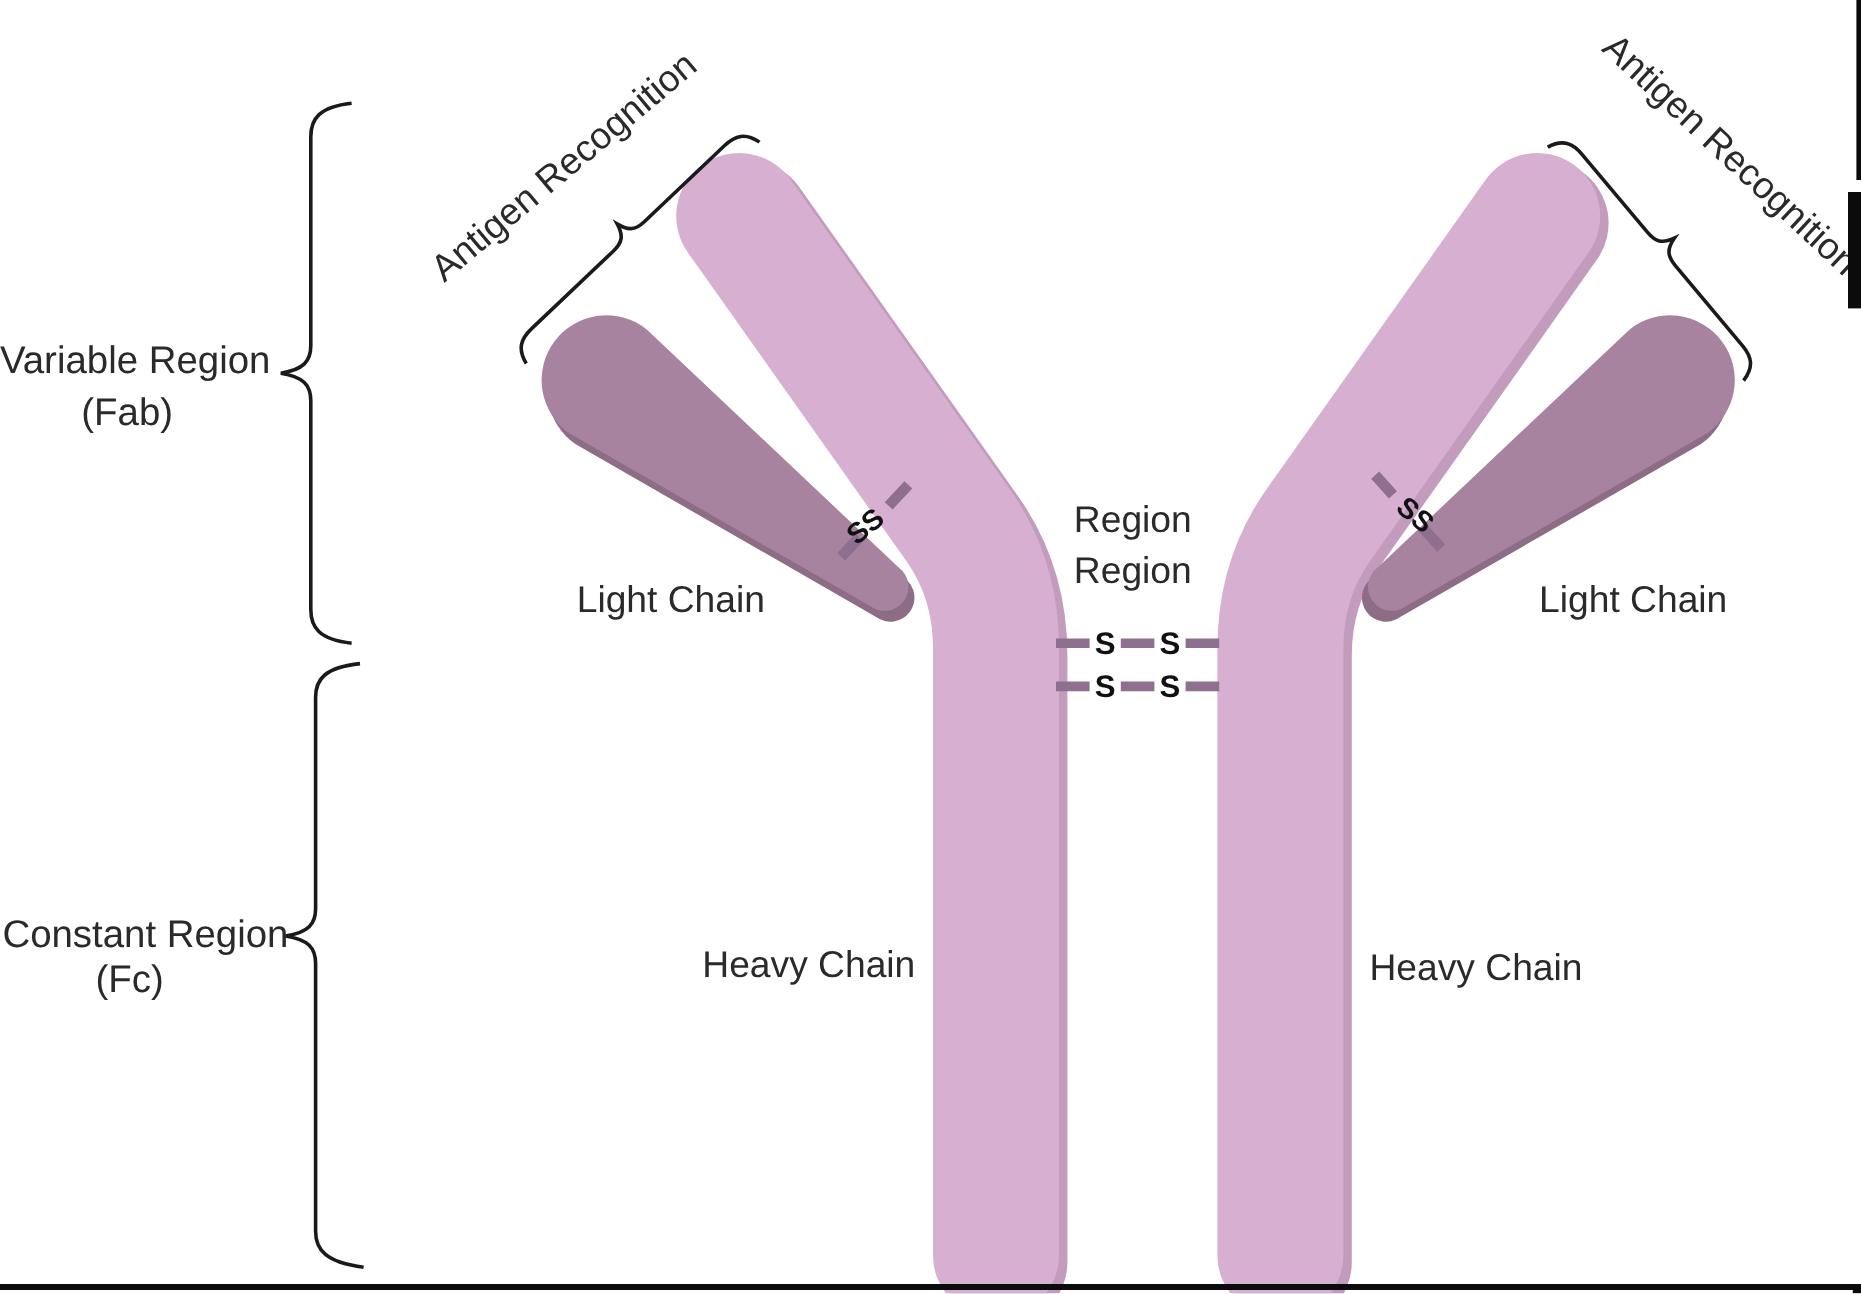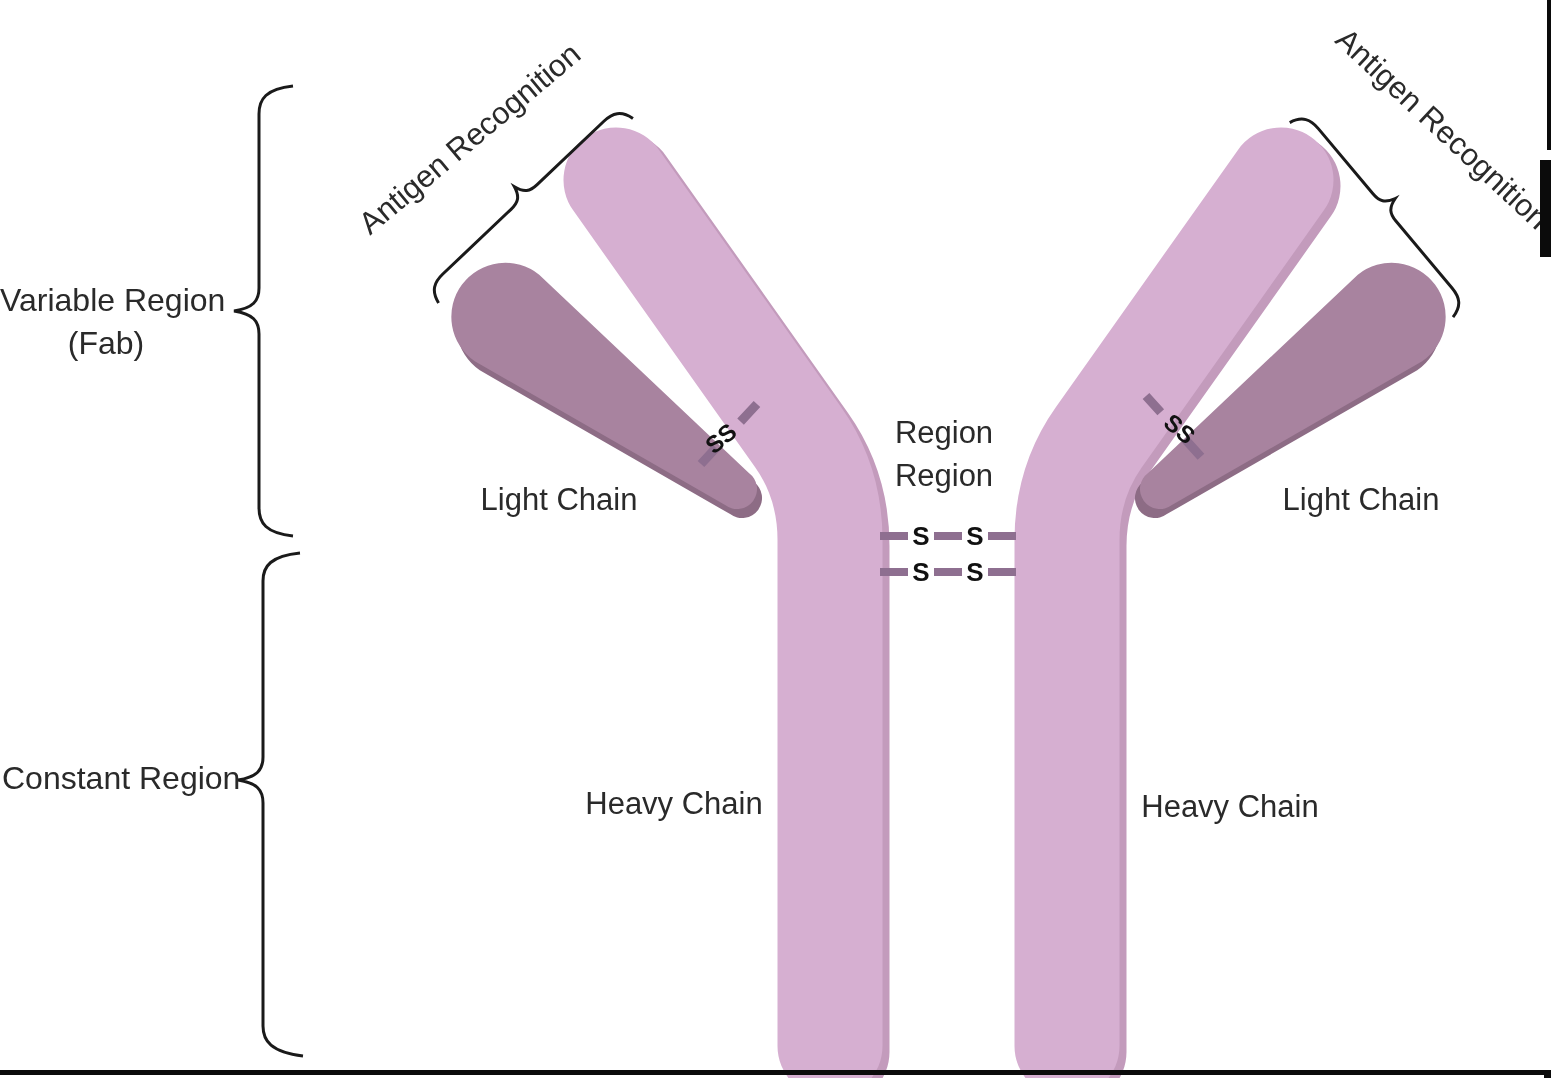--- a/index.html
+++ b/index.html
@@ -71,20 +71,21 @@
     <g transform="translate(1307,112) rotate(-40)">
       <path d="M -20 -3 C -6 0, -2 8, -2 20 L -2 105 C -2 115, 1 120, 12 123
                C 1 126, -2 131, -2 141 L -2 228 C -2 240, -6 248, -20 251" fill="none" stroke-width="3" stroke="#1a1a1a"></path>
     </g>
   </svg>
 
   <div class="lbl" style="left:0px;  top:283px; width:212px;">Variable Region</div>
   <div class="lbl" style="left:2px;  top:761px; width:212px;">Constant Region</div>
 
   <div class="lbl" style="left:0px;  top:326px; width:212px;">(Fab)</div>
+  <div class="lbl" style="left:2px;  top:799px; width:212px;">(Fc)</div>
 
   <div class="lbl rot-left" style="left:320px; top:122px; width:300px; font-size:31px;">Antigen Recognition</div>
   <div class="lbl rot-right" style="left:1292px; top:112px; width:300px; font-size:31px;">Antigen Recognition</div>
 
   <div class="lbl" style="left:459px; top:483px; width:200px; font-size:31px;">Light Chain</div>
   <div class="lbl" style="left:1261px; top:483px; width:200px; font-size:31px;">Light Chain</div>
 
   <div class="lbl" style="left:574px; top:787px; width:200px; font-size:31px;">Heavy Chain</div>
   <div class="lbl" style="left:1130px; top:790px; width:200px; font-size:31px;">Heavy Chain</div>
 

